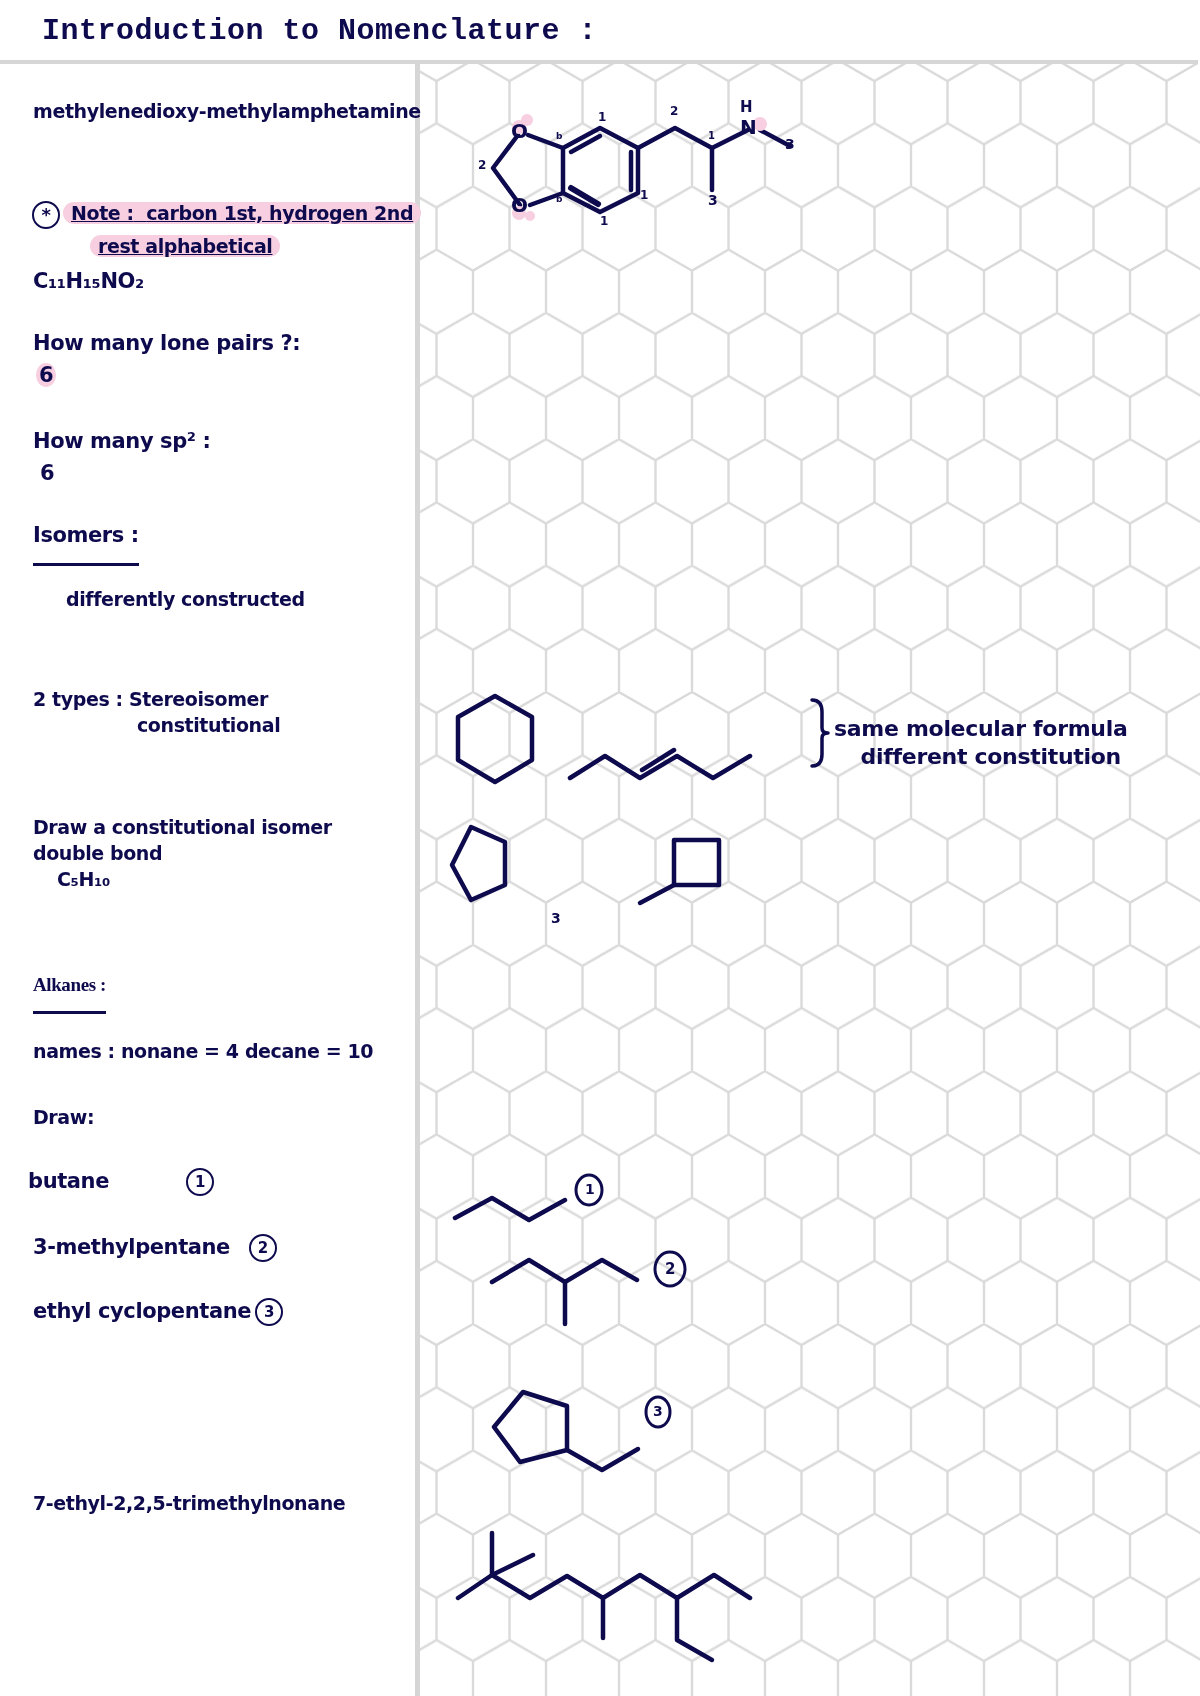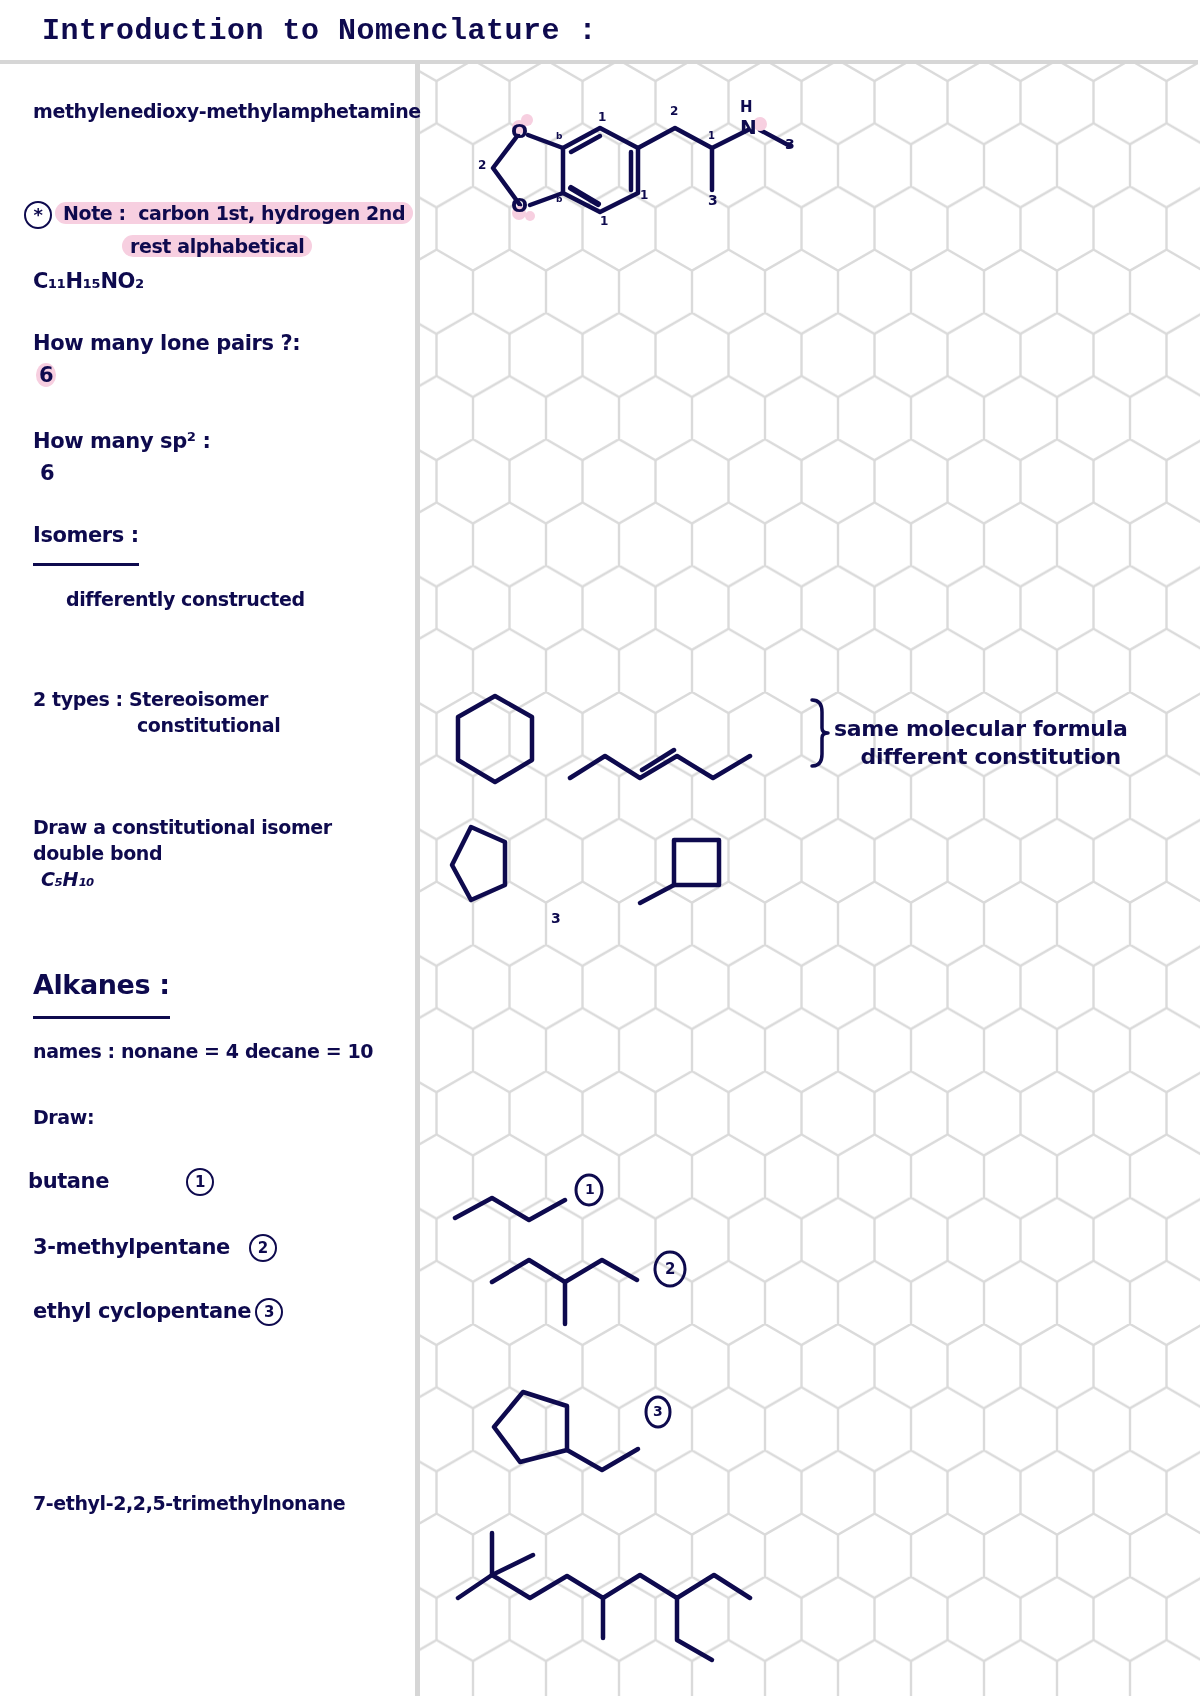--- a/index.html
+++ b/index.html
@@ -58,25 +58,25 @@
       </pattern>
     </defs>
     <rect width="780" height="1632" fill="url(#hex)"></rect>
   </svg>
 </div>
 
 <div class="note small" style="top:100px;">
   <div style="margin-top:-4px;">methylenedioxy-methylamphetamine</div>
 </div>
 
-<div class="note small" style="top:198px;left:24px;">
+<div class="note small" style="top:198px;left:32px;text-decoration:underline;">
   <div>
     <span class="star-circle">*</span><span class="hl"><span>Note :</span>&nbsp; <span>carbon 1st, hydrogen 2nd</span></span>
   </div>
-  <div style="margin-left:98px;margin-top:2px;"><span class="hl">rest alphabetical</span></div>
+  <div style="margin-left:58px;margin-top:2px;"><span class="hl">rest alphabetical</span></div>
 </div>
 
 <div class="note" style="top:266px;">C₁₁H₁₅NO₂</div>
 
 <div class="note" style="top:328px;">How many lone pairs ?:</div>
 <div class="note" style="top:360px;left:36px;"><span class="hl-dot">6</span></div>
 
 <div class="note" style="top:426px;">How many sp² :</div>
 <div class="note" style="top:458px;left:40px;">6</div>
 
@@ -87,24 +87,24 @@
 </div>
 
 <div class="note small" style="top:684px;">
   <div>2 types : Stereoisomer</div>
   <div style="margin-left:104px;margin-top:-4px;">constitutional</div>
 </div>
 
 <div class="note small" style="top:812px;">
   <div>Draw a constitutional isomer</div>
   <div style="margin-top:-4px;">double bond</div>
-  <div style="margin-top:-4px;margin-left:8px;font-style:italic;">C₅H₁₀</div>
-</div>
-
-<div class="note" style="top:970px;font-size:27px;"><span class="under">Alkanes :</span></div>
+  <div style="margin-top:-4px;margin-left:24px;">C₅H₁₀</div>
+</div>
+
+<div class="note" style="top:970px;font-size:19px;font-family:Liberation Serif, serif;"><span class="under">Alkanes :</span></div>
 
 <div class="note small" style="top:1036px;">names : nonane = 4 decane = 10</div>
 
 <div class="note small" style="top:1102px;">Draw:</div>
 
 <div class="note" style="top:1166px;left:28px;">
   <span>butane</span>
   <span class="circled" style="margin-left:70px;">1</span>
 </div>
 <div class="note" style="top:1232px;">

